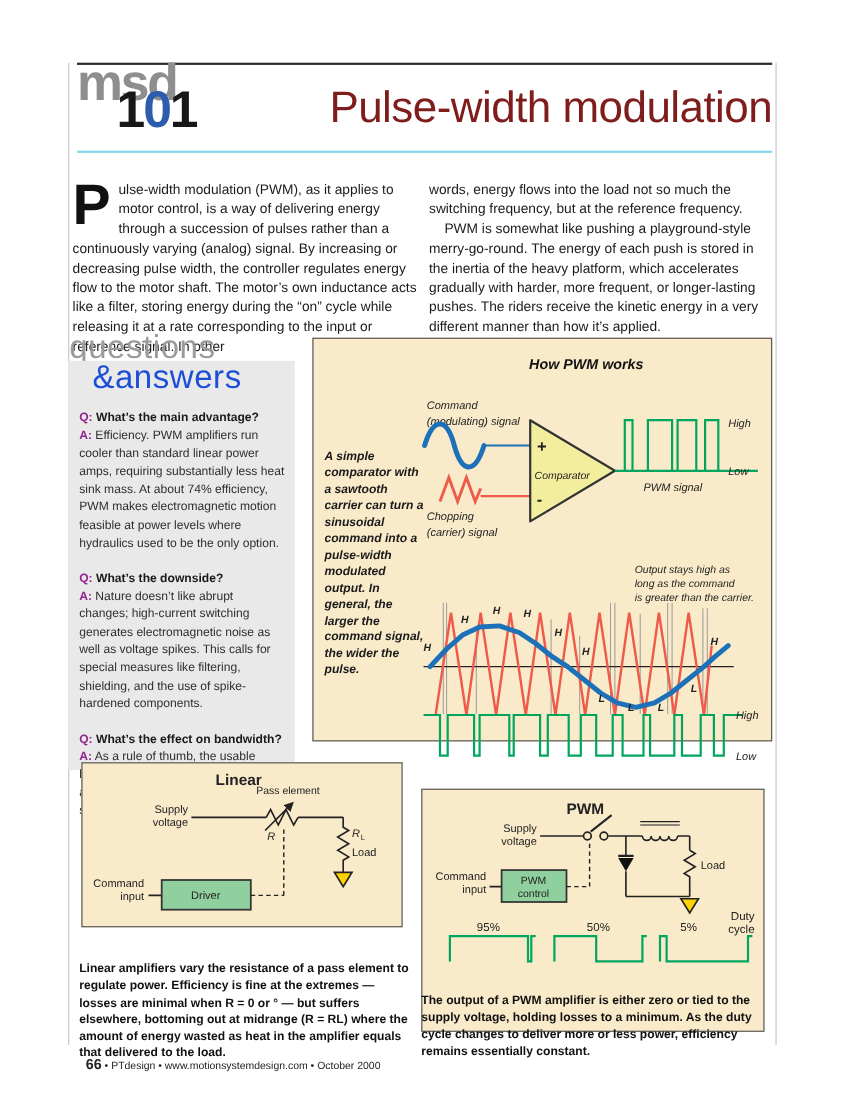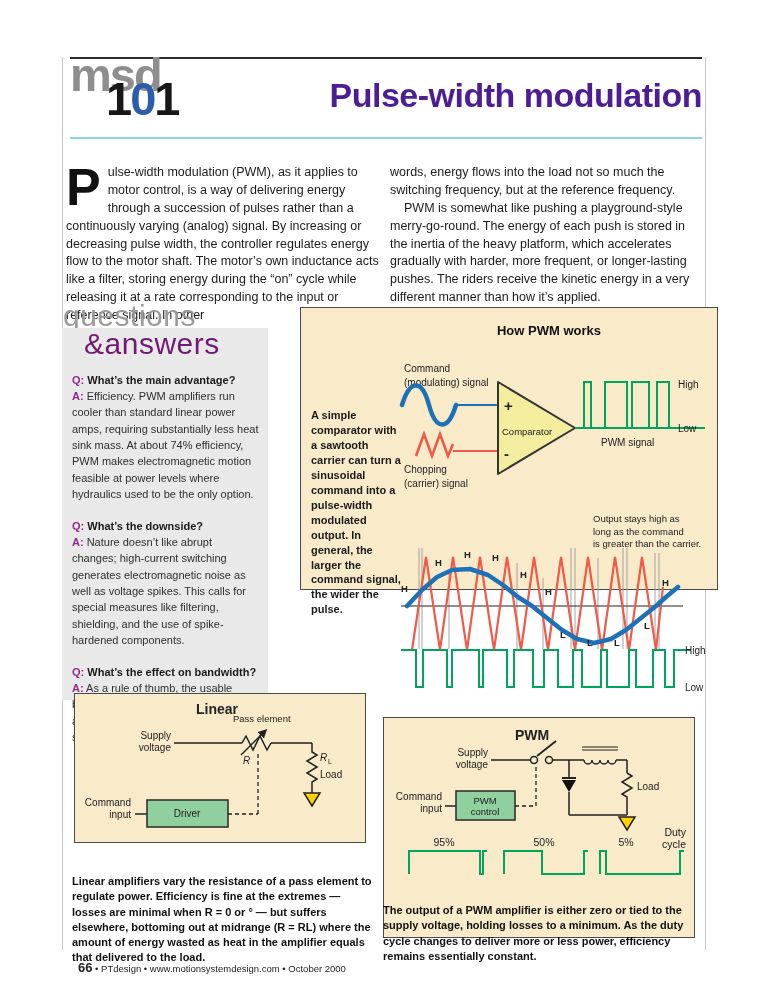--- a/index.html
+++ b/index.html
@@ -7,37 +7,37 @@
   #page{position:relative;width:768px;height:994px;background:#fff;overflow:hidden;}
   .abs{position:absolute;}
   .rule-black{background:#2b2b2b;}
   .rule-cyan{background:#86d7e9;}
   .vrule{background:#c4c4c4;width:1px;}
   
   .logo{left:70px;top:56px;line-height:.8;}
   .logo-msd{font-size:47px;font-weight:bold;color:#8e8e8e;letter-spacing:-2px;display:block;}
   .logo-101{font-size:47px;font-weight:bold;color:#181818;letter-spacing:-2px;display:block;margin:-14px 0 0 36px;}
   .logo-101 .blue{color:#2b5cad;}
-  .page-title{right:66px;top:76px;font-size:34px;font-weight:bold;color:#4c1d95;letter-spacing:-0.5px;}
+  .page-title{right:66px;top:76px;font-size:40px;font-weight:normal;color:#7f1d1d;letter-spacing:-0.5px;}
   
   .intro{top:164px;font-size:12.5px;line-height:1.43;color:#1b1b1b;text-align:left;}
   .intro p{margin:0;}
   .dropcap{float:left;font-size:52px;line-height:.78;font-weight:bold;color:#111;margin:3px 7px 0 0;}
   .indent{text-indent:14px;}
   
   .qa-head1{left:63px;top:299px;font-size:30px;color:#9b9b9b;letter-spacing:.5px;}
   .qa-panel{left:62px;top:328px;width:206px;height:372px;background:#e9e9e9;}
-  .qa-head2{font-size:30px;color:#701a75;letter-spacing:.5px;margin:0 0 10px 22px;line-height:1.05;}
+  .qa-head2{font-size:30px;color:#1d4ed8;letter-spacing:.5px;margin:0 0 10px 22px;line-height:1.05;}
   .qa-body{padding:2px 9px 0 10px;font-size:11px;line-height:1.49;color:#2e2e2e;}
   .qa-item{margin-bottom:15px;}
   .qa-q{font-weight:bold;color:#1a1a1a;}
   .prefix{color:#93278f;font-weight:bold;}
   
   .cream{background:#f9eaca;border:1.6px solid #4a4a4a;box-sizing:border-box;}
-  .howbox{left:300px;top:307px;width:418px;height:283px;}
+  .howbox{left:284px;top:307px;width:418px;height:367px;font-style:italic;}
   .how-title{left:90px;right:10px;top:15px;text-align:center;font-size:13px;font-weight:bold;color:#111;}
   .side-cap{left:10px;top:100px;width:92px;font-size:11px;font-weight:bold;line-height:1.36;color:#1a1a1a;}
   .note{left:292px;top:205px;width:118px;font-size:9.5px;line-height:1.32;color:#222;}
   svg text{font-family:"Liberation Sans", sans-serif;fill:#222;}
   
   .linbox{left:74px;top:693px;width:292px;height:150px;}
   .pwmbox{left:383px;top:717px;width:312px;height:221px;}
   .caption{font-size:11px;font-weight:bold;line-height:1.39;color:#111;}
   .cap-linear{left:72px;top:874px;width:300px;}
   .cap-pwm{left:383px;top:903px;width:316px;}

